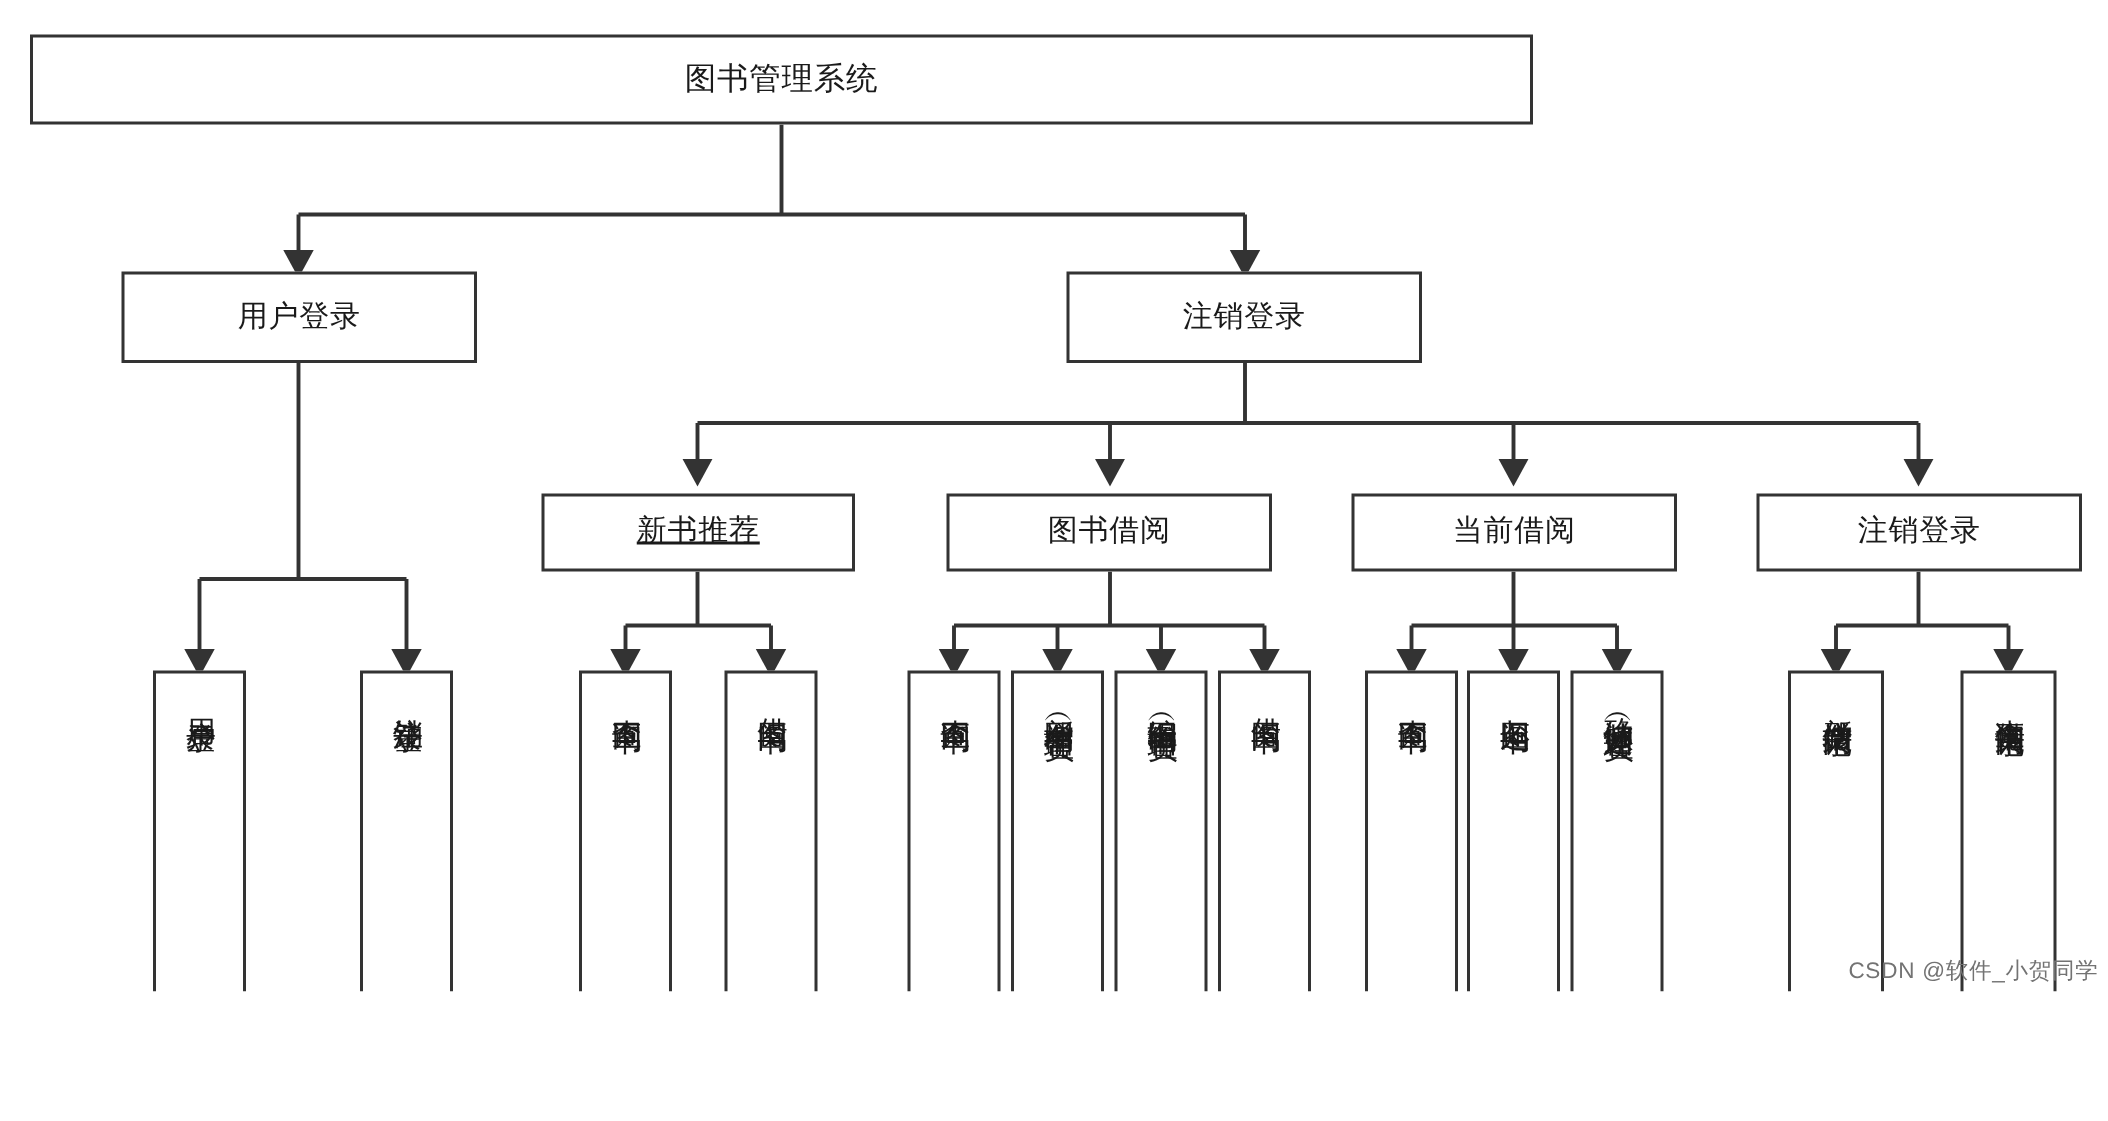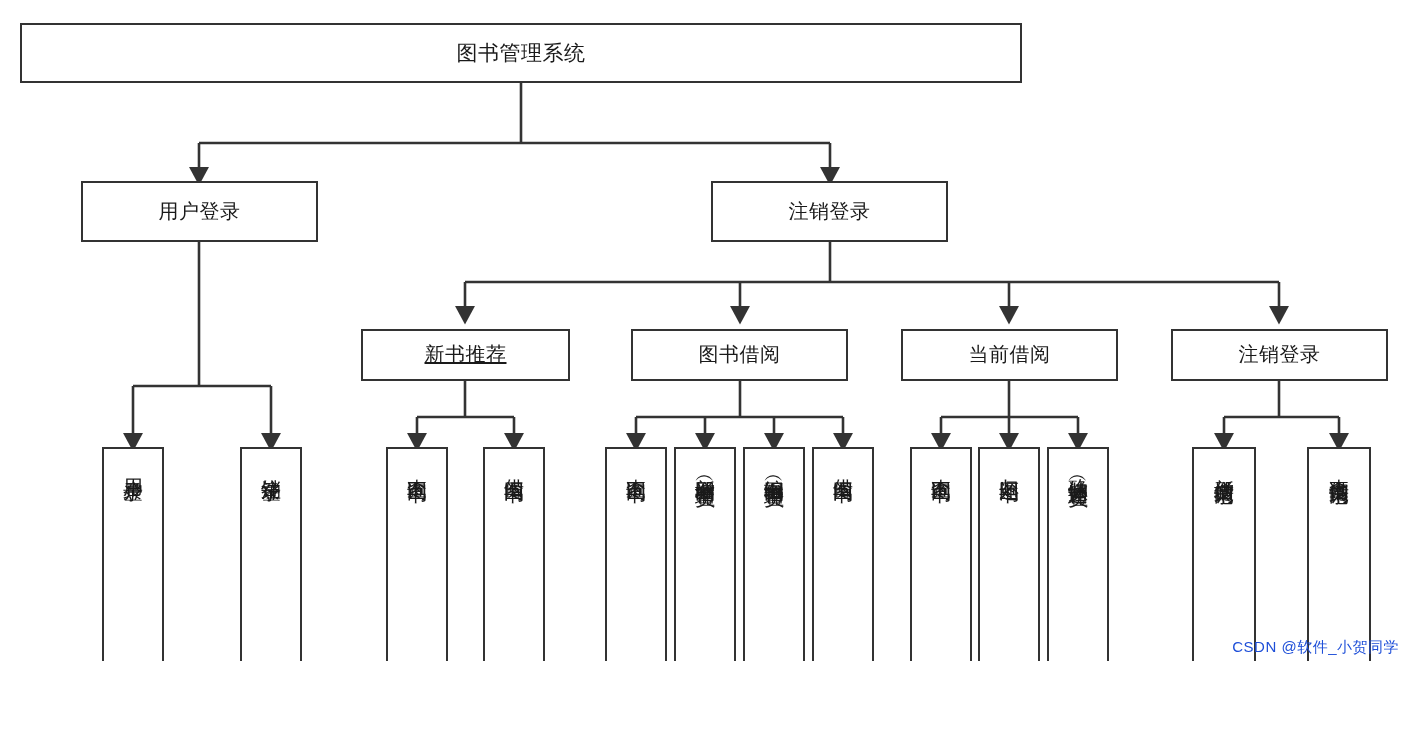--- a/index.html
+++ b/index.html
@@ -66,21 +66,21 @@
     max-height: 272px;
   }
   .node.leaf.tall .node-label {
     max-height: 282px;
   }
   #watermark {
     position: absolute;
     right: 6px;
     bottom: 4px;
     font-size: 15px;
-    color: #1d4ed8;
+    color: #737373;
     letter-spacing: 0.5px;
     white-space: nowrap;
     user-select: none;
   }
 </style>
 </head>
 <body>
 
 <div id="diagram-canvas">
 

